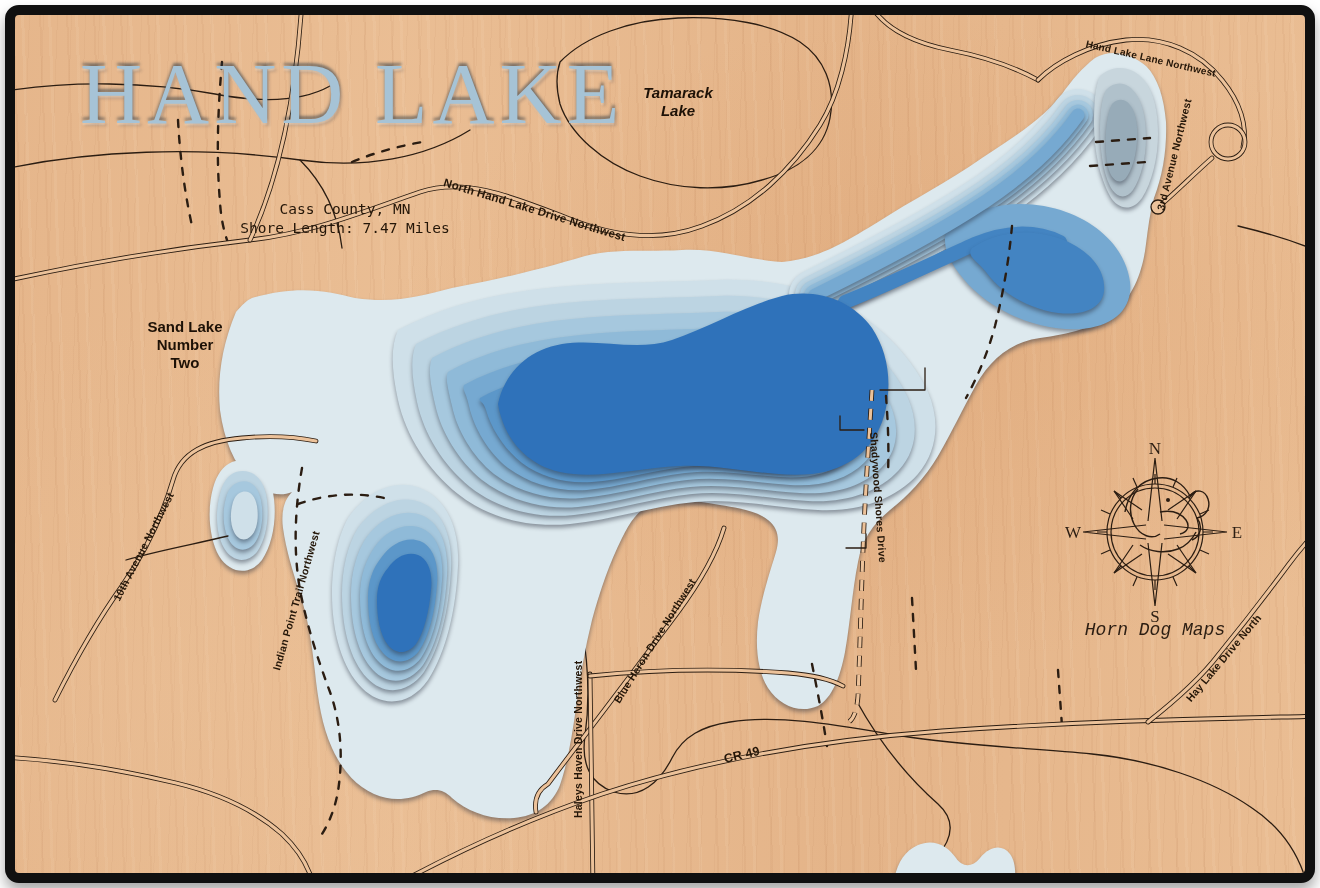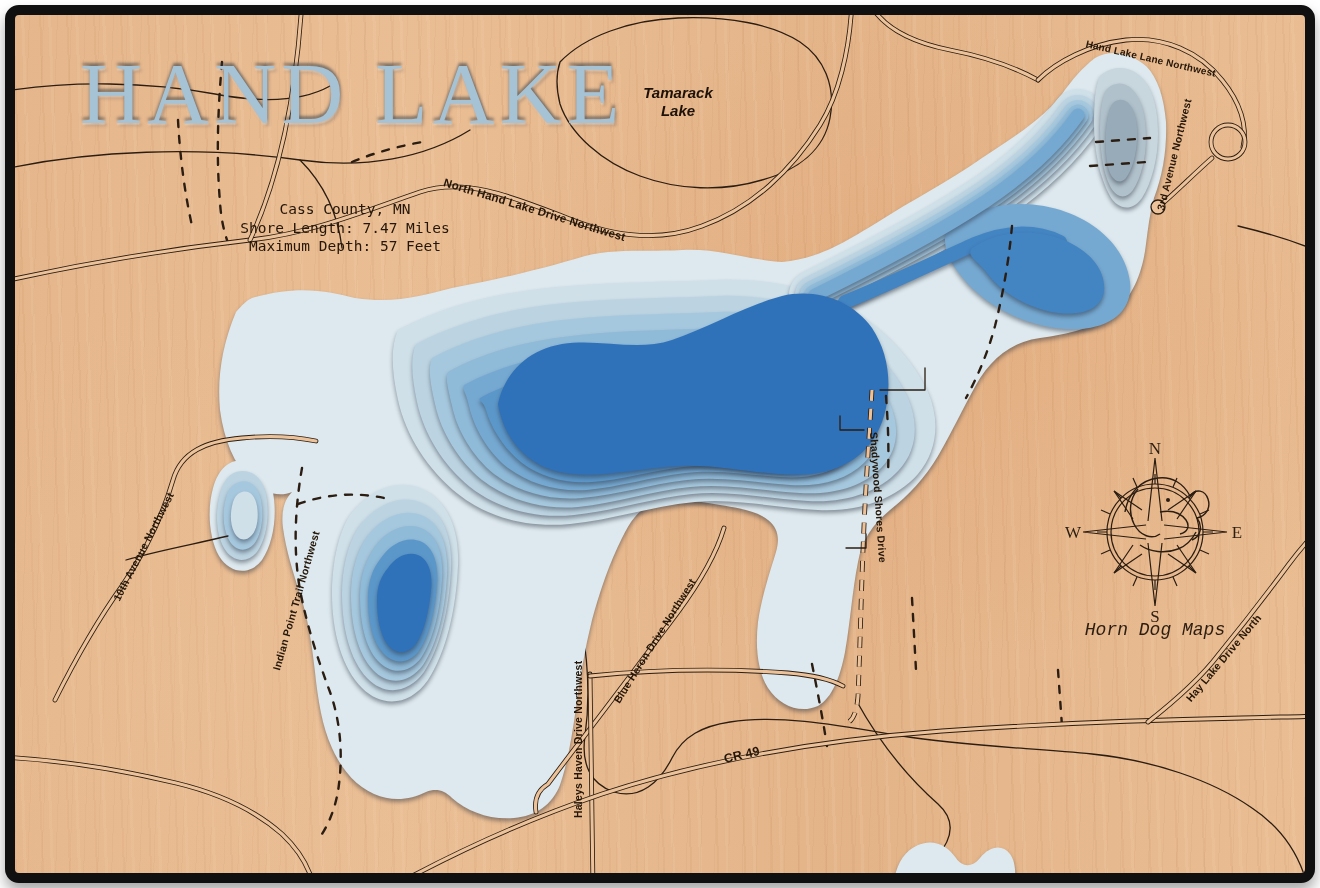--- a/index.html
+++ b/index.html
@@ -282,25 +282,27 @@
             <text class="compass-letter" x="1073" y="538">W</text>
           </g>
         </g>
       </svg>
 
       <div class="title">HAND LAKE</div>
 
       <div class="stats">
         <div>Cass County, MN</div>
         <div>Shore Length: 7.47 Miles</div>
-        <div>Maximum Depth: 57 Feet</div>
       </div>
 
       <div class="lakename" style="left:618px;top:84px;width:120px;font-style:italic;">Tamarack
 Lake</div>
+      <div class="lakename" style="left:120px;top:318px;width:130px;">Sand Lake
+Number
+Two</div>
 
       <div class="roadlabel" style="left:444px;top:176px;transform:rotate(17deg);font-size:11.5px;">North Hand Lake Drive Northwest</div>
       <div class="roadlabel" style="left:1086px;top:38px;transform:rotate(13deg);font-size:10px;">Hand Lake Lane Northwest</div>
       <div class="roadlabel" style="left:1160px;top:204px;transform:rotate(-76deg);font-size:10.5px;">3rd Avenue Northwest</div>
       <div class="roadlabel" style="left:116px;top:594px;transform:rotate(-63deg);font-size:10.5px;">10th Avenue Northwest</div>
       <div class="roadlabel" style="left:276px;top:664px;transform:rotate(-74deg);font-size:10.5px;">Indian Point Trail Northwest</div>
       <div class="roadlabel" style="left:616px;top:696px;transform:rotate(-58deg);font-size:10.5px;">Blue Heron Drive Northwest</div>
       <div class="roadlabel" style="left:578px;top:812px;transform:rotate(-90deg);font-size:10.5px;">Haleys Haven Drive Northwest</div>
       <div class="roadlabel" style="left:874px;top:426px;transform:rotate(86deg);font-size:10.5px;">Shadywood Shores Drive</div>
       <div class="roadlabel" style="left:724px;top:752px;transform:rotate(-13deg);font-size:12.5px;">CR 49</div>

